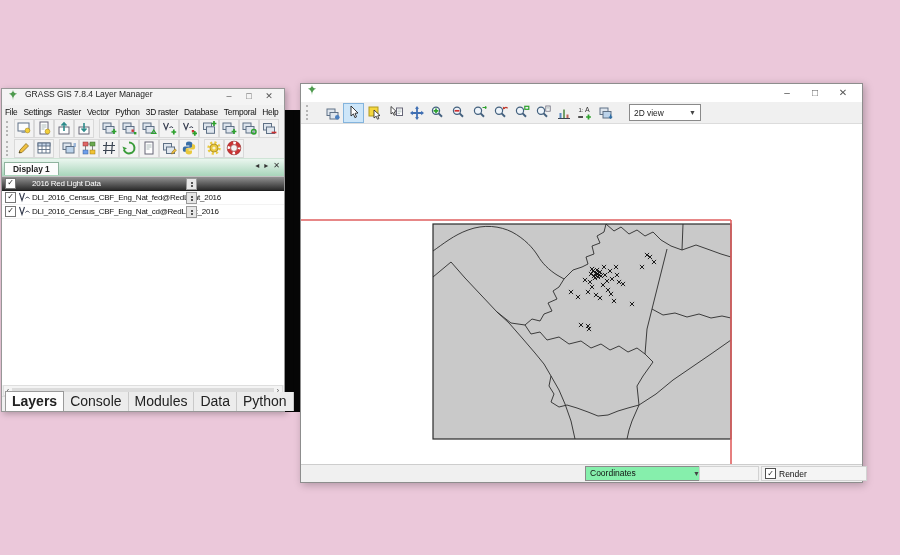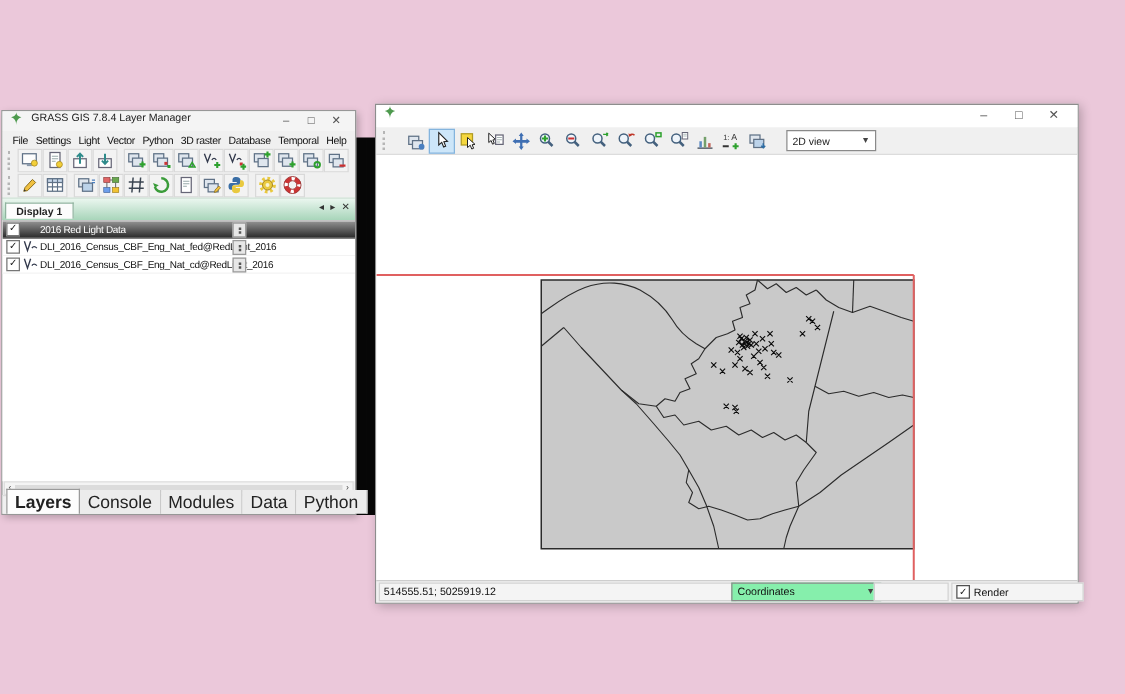--- a/index.html
+++ b/index.html
@@ -12,21 +12,21 @@
 
   
   #black-strip{position:absolute;left:284px;top:110px;width:17px;height:302px;background:#070707;z-index:1;}
 
   
   #lm{position:absolute;left:1px;top:88px;width:284px;height:324px;background:#f0f0f0;
       border:1px solid #979797;z-index:2;display:flex;flex-direction:column;box-sizing:border-box;
       box-shadow:2px 2px 6px rgba(0,0,0,.25);}
   #lm .titlebar{height:16px;background:#f4f4f4;font-size:8.5px;}
   #lm .win-btn{width:20px;height:13px;font-size:9px;}
-  #lm-menubar{height:13px;display:flex;align-items:center;padding:0 5px;font-size:8.4px;
+  #lm-menubar{height:13px;display:flex;align-items:center;padding:0 0;font-size:8.4px;
       letter-spacing:-0.25px;background:#f0f0f0;color:#111;}
   .menu-item{padding:0 3px;white-space:nowrap;}
   .toolbar{height:20px;display:flex;align-items:center;padding:0 2px;background:#f0f0f0;}
   .tb-gripper{width:4px;height:15px;border-left:2px dotted #b5b5b5;margin:0 2px;}
   .tb-btn{width:18px;height:17px;display:flex;align-items:center;justify-content:center;
       border:1px solid #d9d9d9;background:#f3f3f3;margin:0;}
   .tb-sep{width:5px;}
   
   #display-tabbar{height:15px;background:linear-gradient(#eaf6ef,#a8d5ba);display:flex;
       align-items:center;padding:2px 2px 0 2px;position:relative;border-top:1px solid #cfe4d6;}
@@ -100,21 +100,21 @@
       <span>GRASS GIS 7.8.4 Layer Manager</span>
       <span class="win-controls" id="lm-controls">
           <span class="win-btn">–</span>
           <span class="win-btn">□</span>
           <span class="win-btn">✕</span>
         </span>
     </div>
     <div id="lm-menubar">
         <span class="menu-item">File</span>
         <span class="menu-item">Settings</span>
-        <span class="menu-item">Light</span>
+        <span class="menu-item">Raster</span>
         <span class="menu-item">Vector</span>
         <span class="menu-item">Python</span>
         <span class="menu-item">3D raster</span>
         <span class="menu-item">Database</span>
         <span class="menu-item">Temporal</span>
         <span class="menu-item">Help</span>
       </div>
     <div class="toolbar" id="lm-toolbar1">
         <span class="tb-gripper"></span>
         <span class="tb-btn">
@@ -476,21 +476,20 @@
           <path d="M381,126 L382,100" fill="none" stroke="#2b2b2b" stroke-width="0.9" stroke-linejoin="round"></path>
           <path d="M366,125 L361,145 L356,165 L351,185 L346,205 L344,230" fill="none" stroke="#2b2b2b" stroke-width="0.9" stroke-linejoin="round"></path>
           <path d="M351,185 L362,191 L374,189 L386,193 L398,190 L410,194 L421,192 L430,194" fill="none" stroke="#2b2b2b" stroke-width="0.9" stroke-linejoin="round"></path>
           <path d="M430,216 L410,230 L391,243 L372,256 L355,270 L338,281 L331,297 L328,306 L326,315" fill="none" stroke="#2b2b2b" stroke-width="0.9" stroke-linejoin="round"></path>
           <path d="M250,252 L248,262 L253,270 L250,278 L258,283 L266,281 L276,284 L287,288 L297,292 L307,291 L317,287 L327,284 L338,281" fill="none" stroke="#2b2b2b" stroke-width="0.9" stroke-linejoin="round"></path>
           <path d="M344,230 L352,238 L342,252 L336,262 L338,281" fill="none" stroke="#2b2b2b" stroke-width="0.9" stroke-linejoin="round"></path>
           <path d="M289.9 144.9 L294.1 149.1 M289.9 149.1 L294.1 144.9 M292.9 146.9 L297.1 151.1 M292.9 151.1 L297.1 146.9 M295.9 148.9 L300.1 153.1 M295.9 153.1 L300.1 148.9 M290.9 149.9 L295.1 154.1 M290.9 154.1 L295.1 149.9 M293.9 143.9 L298.1 148.1 M293.9 148.1 L298.1 143.9 M287.9 147.9 L292.1 152.1 M287.9 152.1 L292.1 147.9 M296.9 145.9 L301.1 150.1 M296.9 150.1 L301.1 145.9 M291.9 151.9 L296.1 156.1 M291.9 156.1 L296.1 151.9 M294.9 150.9 L299.1 155.1 M294.9 155.1 L299.1 150.9 M288.9 142.9 L293.1 147.1 M288.9 147.1 L293.1 142.9 M297.9 149.9 L302.1 154.1 M297.9 154.1 L302.1 149.9 M293.9 147.9 L298.1 152.1 M293.9 152.1 L298.1 147.9 M301.9 148.9 L306.1 153.1 M301.9 153.1 L306.1 148.9 M306.9 144.9 L311.1 149.1 M306.9 149.1 L311.1 144.9 M312.9 140.9 L317.1 145.1 M312.9 145.1 L317.1 140.9 M313.9 148.9 L318.1 153.1 M313.9 153.1 L318.1 148.9 M315.9 155.9 L320.1 160.1 M315.9 160.1 L320.1 155.9 M319.9 157.9 L324.1 162.1 M319.9 162.1 L324.1 157.9 M304.9 163.9 L309.1 168.1 M304.9 168.1 L309.1 163.9 M307.9 167.9 L312.1 172.1 M307.9 172.1 L312.1 167.9 M288.9 160.9 L293.1 165.1 M288.9 165.1 L293.1 160.9 M292.9 168.9 L297.1 173.1 M292.9 173.1 L297.1 168.9 M296.9 171.9 L301.1 176.1 M296.9 176.1 L301.1 171.9 M274.9 170.9 L279.1 175.1 M274.9 175.1 L279.1 170.9 M310.9 174.9 L315.1 179.1 M310.9 179.1 L315.1 174.9 M328.9 177.9 L333.1 182.1 M328.9 182.1 L333.1 177.9 M267.9 165.9 L272.1 170.1 M267.9 170.1 L272.1 165.9 M281.9 153.9 L286.1 158.1 M281.9 158.1 L286.1 153.9 M286.9 155.9 L291.1 160.1 M286.9 160.1 L291.1 155.9 M303.9 154.9 L308.1 159.1 M303.9 159.1 L308.1 154.9 M299.9 158.9 L304.1 163.1 M299.9 163.1 L304.1 158.9 M284.9 165.9 L289.1 170.1 M284.9 170.1 L289.1 165.9 M300.9 140.9 L305.1 145.1 M300.9 145.1 L305.1 140.9 M308.9 152.9 L313.1 157.1 M308.9 157.1 L313.1 152.9 M343.9 128.9 L348.1 133.1 M343.9 133.1 L348.1 128.9 M346.9 130.9 L351.1 135.1 M346.9 135.1 L351.1 130.9 M338.9 140.9 L343.1 145.1 M338.9 145.1 L343.1 140.9 M350.9 135.9 L355.1 140.1 M350.9 140.1 L355.1 135.9 M277.9 198.9 L282.1 203.1 M277.9 203.1 L282.1 198.9 M284.9 199.9 L289.1 204.1 M284.9 204.1 L289.1 199.9 M285.9 202.9 L290.1 207.1 M285.9 207.1 L290.1 202.9 " stroke="#0a0a0a" stroke-width="0.9" fill="none"></path>
           <path d="M0 96 H430 M430 96 V344" stroke="#e06060" stroke-width="1.6" fill="none"></path>
         </svg></div>
     <div id="md-status">
-      <div id="coords-box">514555.51; 5025919.12</div>
       <div id="status-dd">
         <span>Coordinates</span>
         <span class="chev">▼</span>
       </div>
       <div id="status-spacer"></div>
       <div id="render-box">
         <span id="render-cb">✓</span>
         <span>Render</span>
       </div>
     </div>

